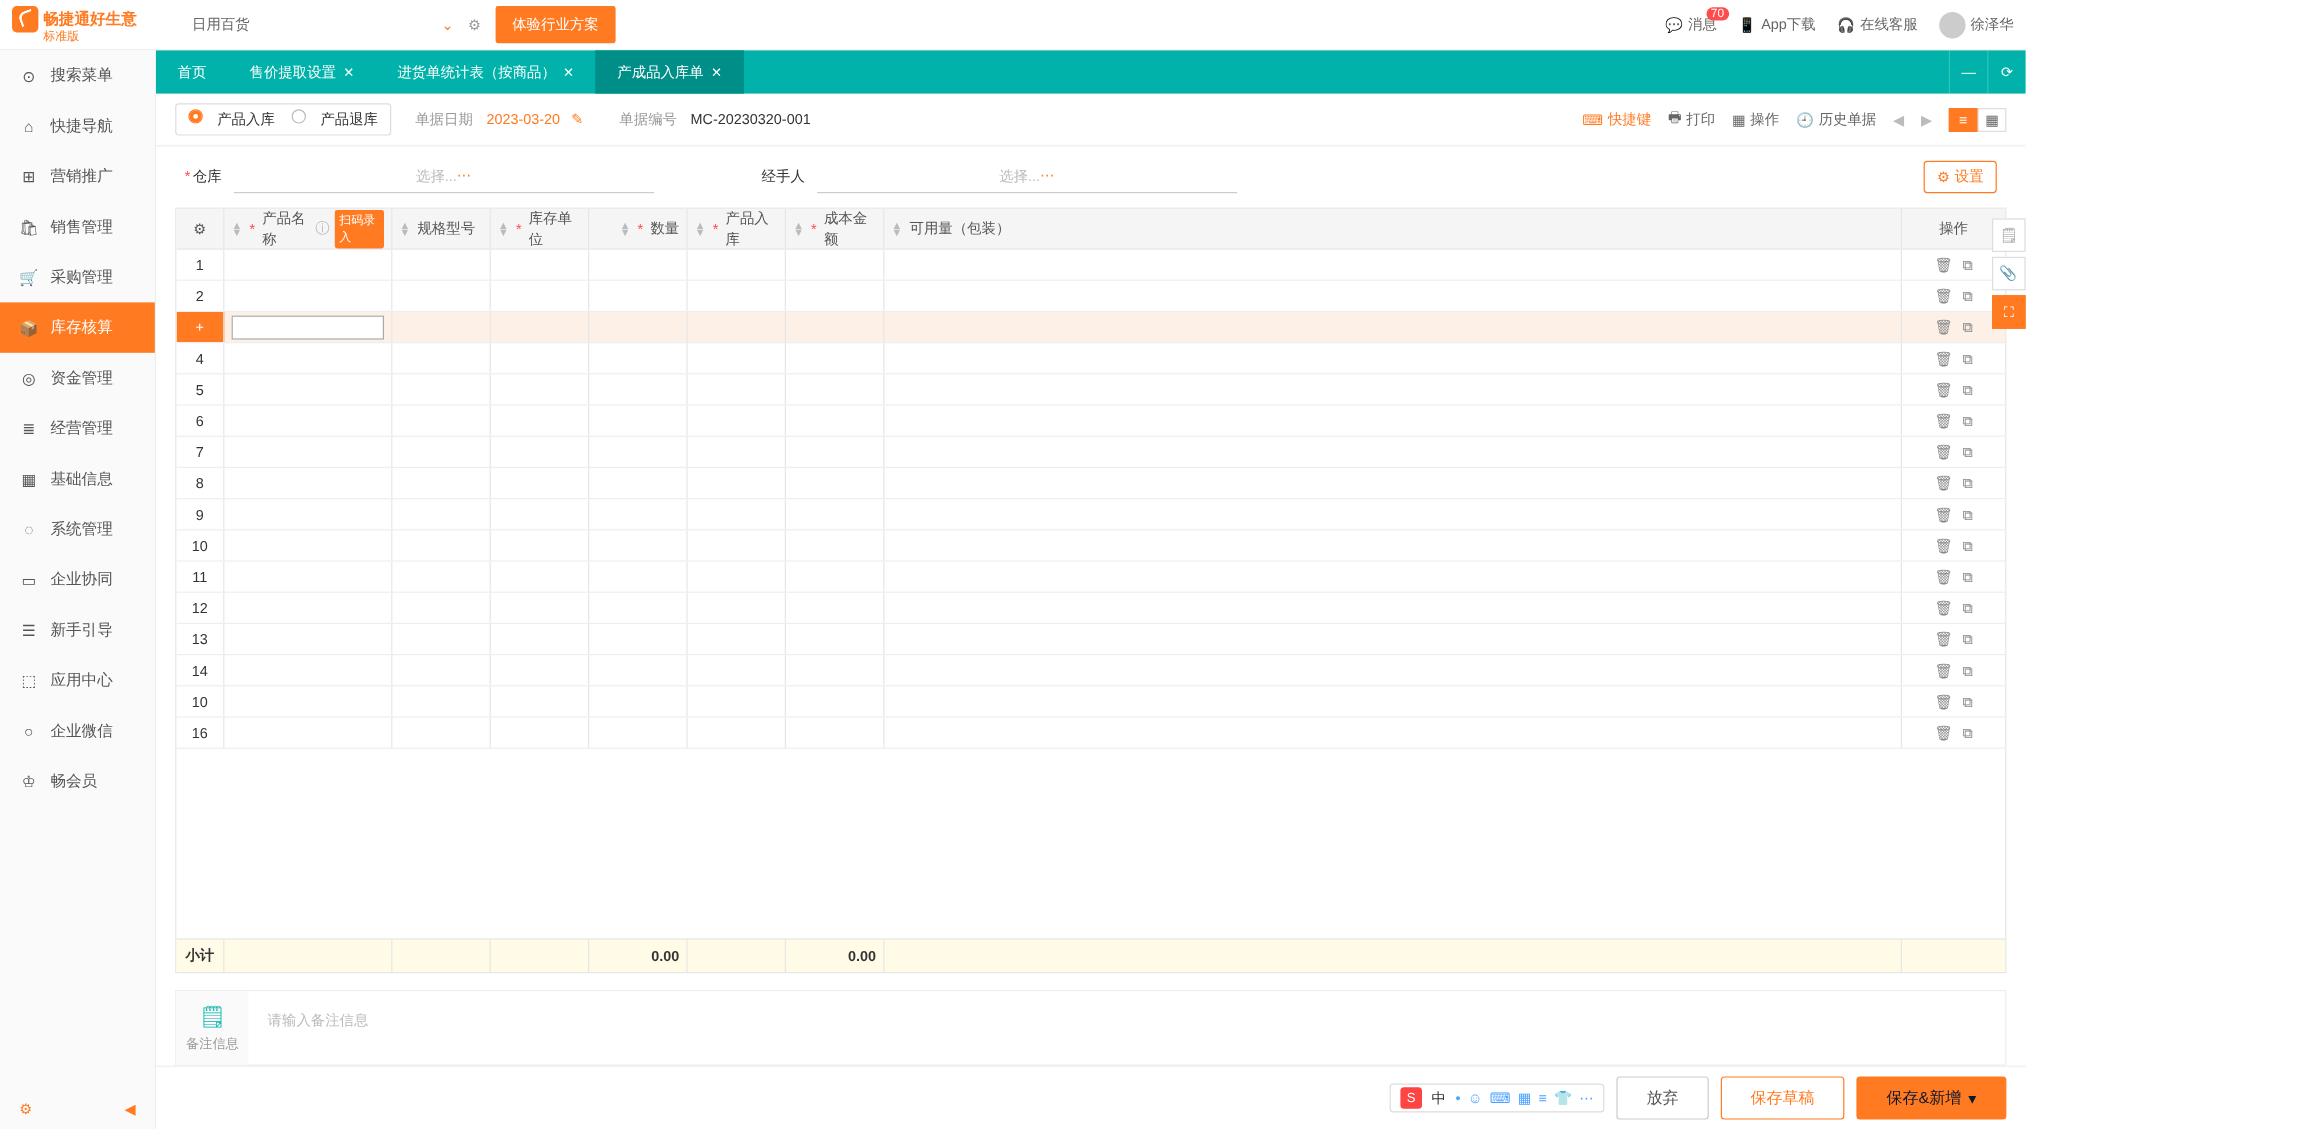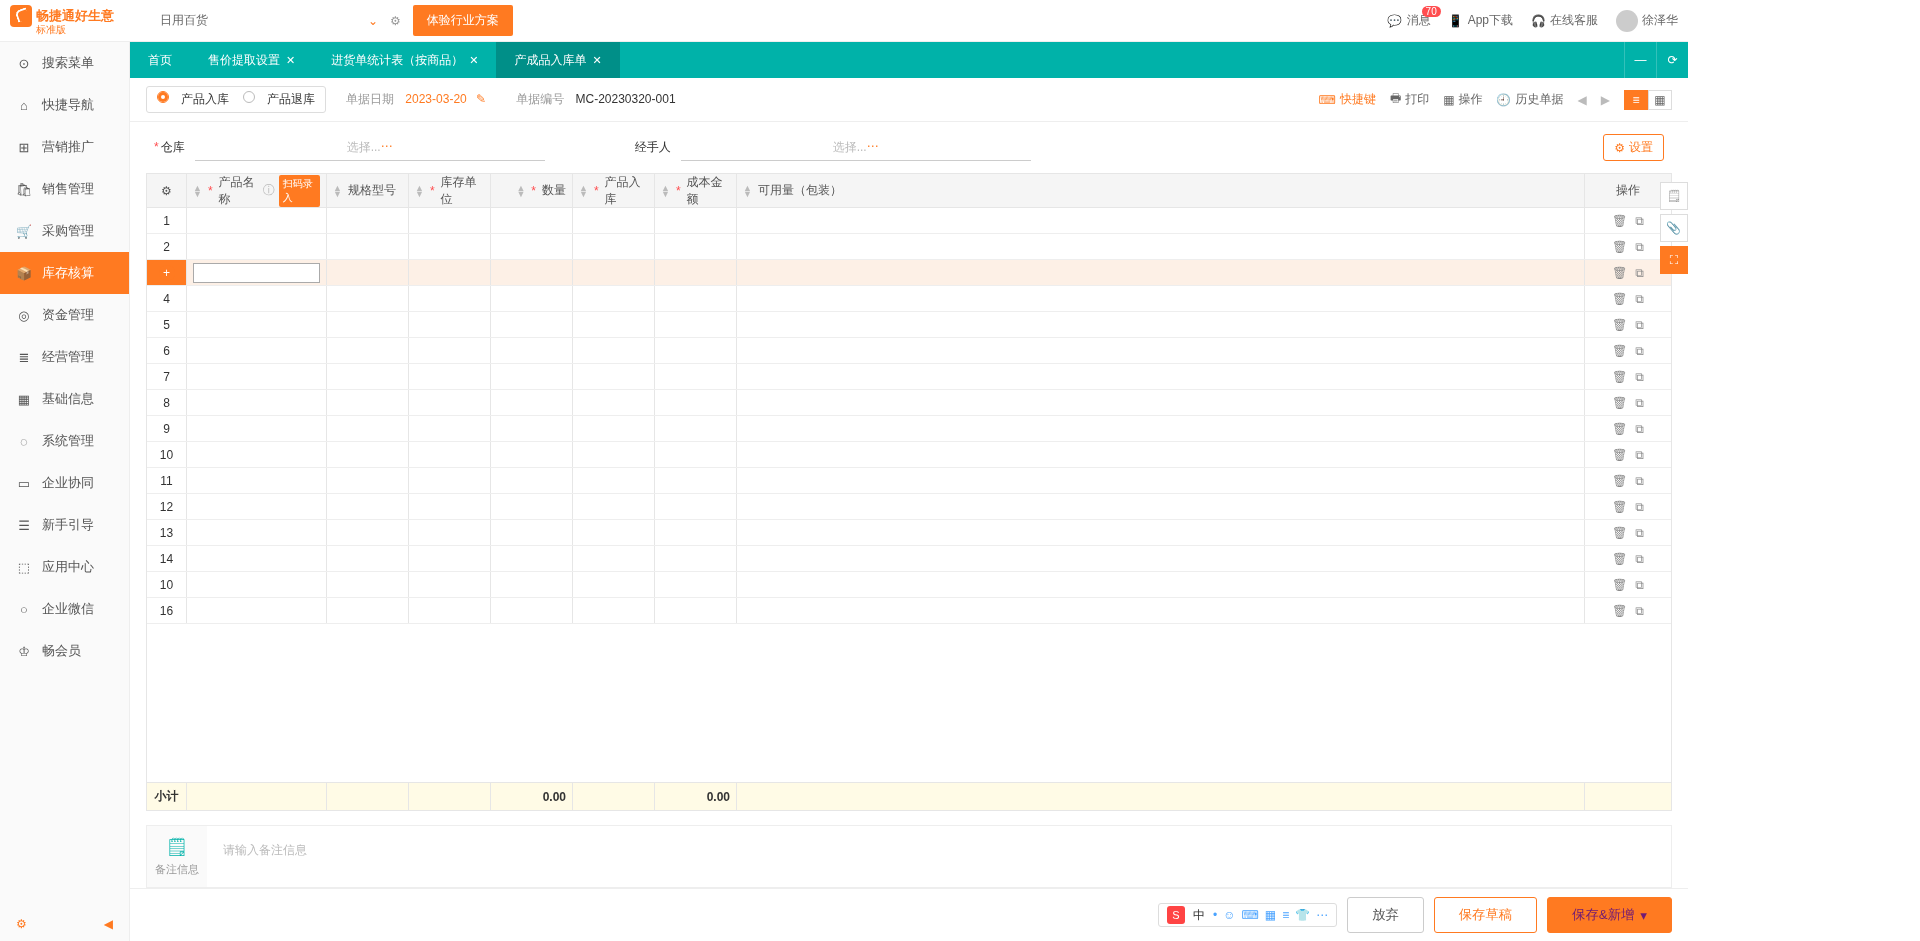--- a/index.html
+++ b/index.html
@@ -101,21 +101,21 @@
 .remarks-label { width: 60px; background: #fafafa; display: flex; flex-direction: column; align-items: center; justify-content: center; gap: 4px; color: #999; font-size: 11px; padding: 10px 0; }
 .remarks-label .ricon { color: #00b2a9; font-size: 18px; }
 .remarks-input { flex: 1; padding: 16px; color: #bbb; }
 
 
 .footer { display: flex; align-items: center; padding: 8px 16px; border-top: 1px solid #eee; gap: 10px; }
 .ime-bar { display: flex; align-items: center; gap: 8px; background: #fff; border: 1px solid #ddd; padding: 2px 8px; border-radius: 3px; margin-left: auto; }
 .ime-icon { width: 18px; height: 18px; background: #ff4444; border-radius: 3px; color: #fff; display: flex; align-items: center; justify-content: center; font-size: 11px; }
 .btn { padding: 8px 24px; border: 1px solid #ccc; background: #fff; border-radius: 3px; color: #555; cursor: pointer; }
 .btn.orange-outline { border-color: #ff7a21; color: #ff7a21; }
-.btn.orange { background: #ff7a21; color: #701a75; border-color: #ff7a21; display: flex; align-items: center; gap: 6px; }
+.btn.orange { background: #ff7a21; color: #0f172a; border-color: #ff7a21; display: flex; align-items: center; gap: 6px; }
 
 
 .right-rail { position: absolute; right: 0; top: 140px; width: 28px; display: flex; flex-direction: column; gap: 4px; }
 .rail-btn { width: 28px; height: 28px; border: 1px solid #ddd; display: flex; align-items: center; justify-content: center; color: #999; background: #fff; }
 .rail-btn.active { background: #ff7a21; color: #fff; border-color: #ff7a21; }
 
 .icon { font-style: normal; }
 </style>
 </head>
 <body>

